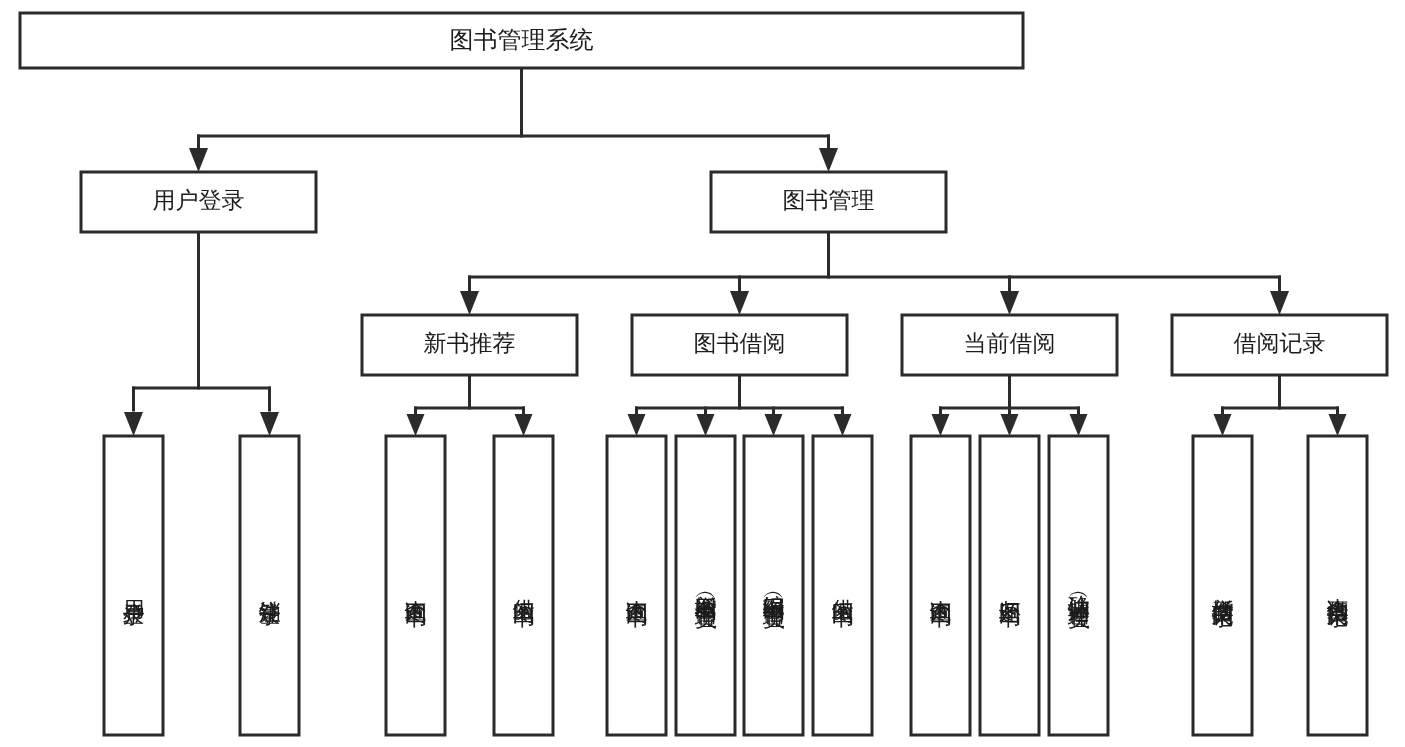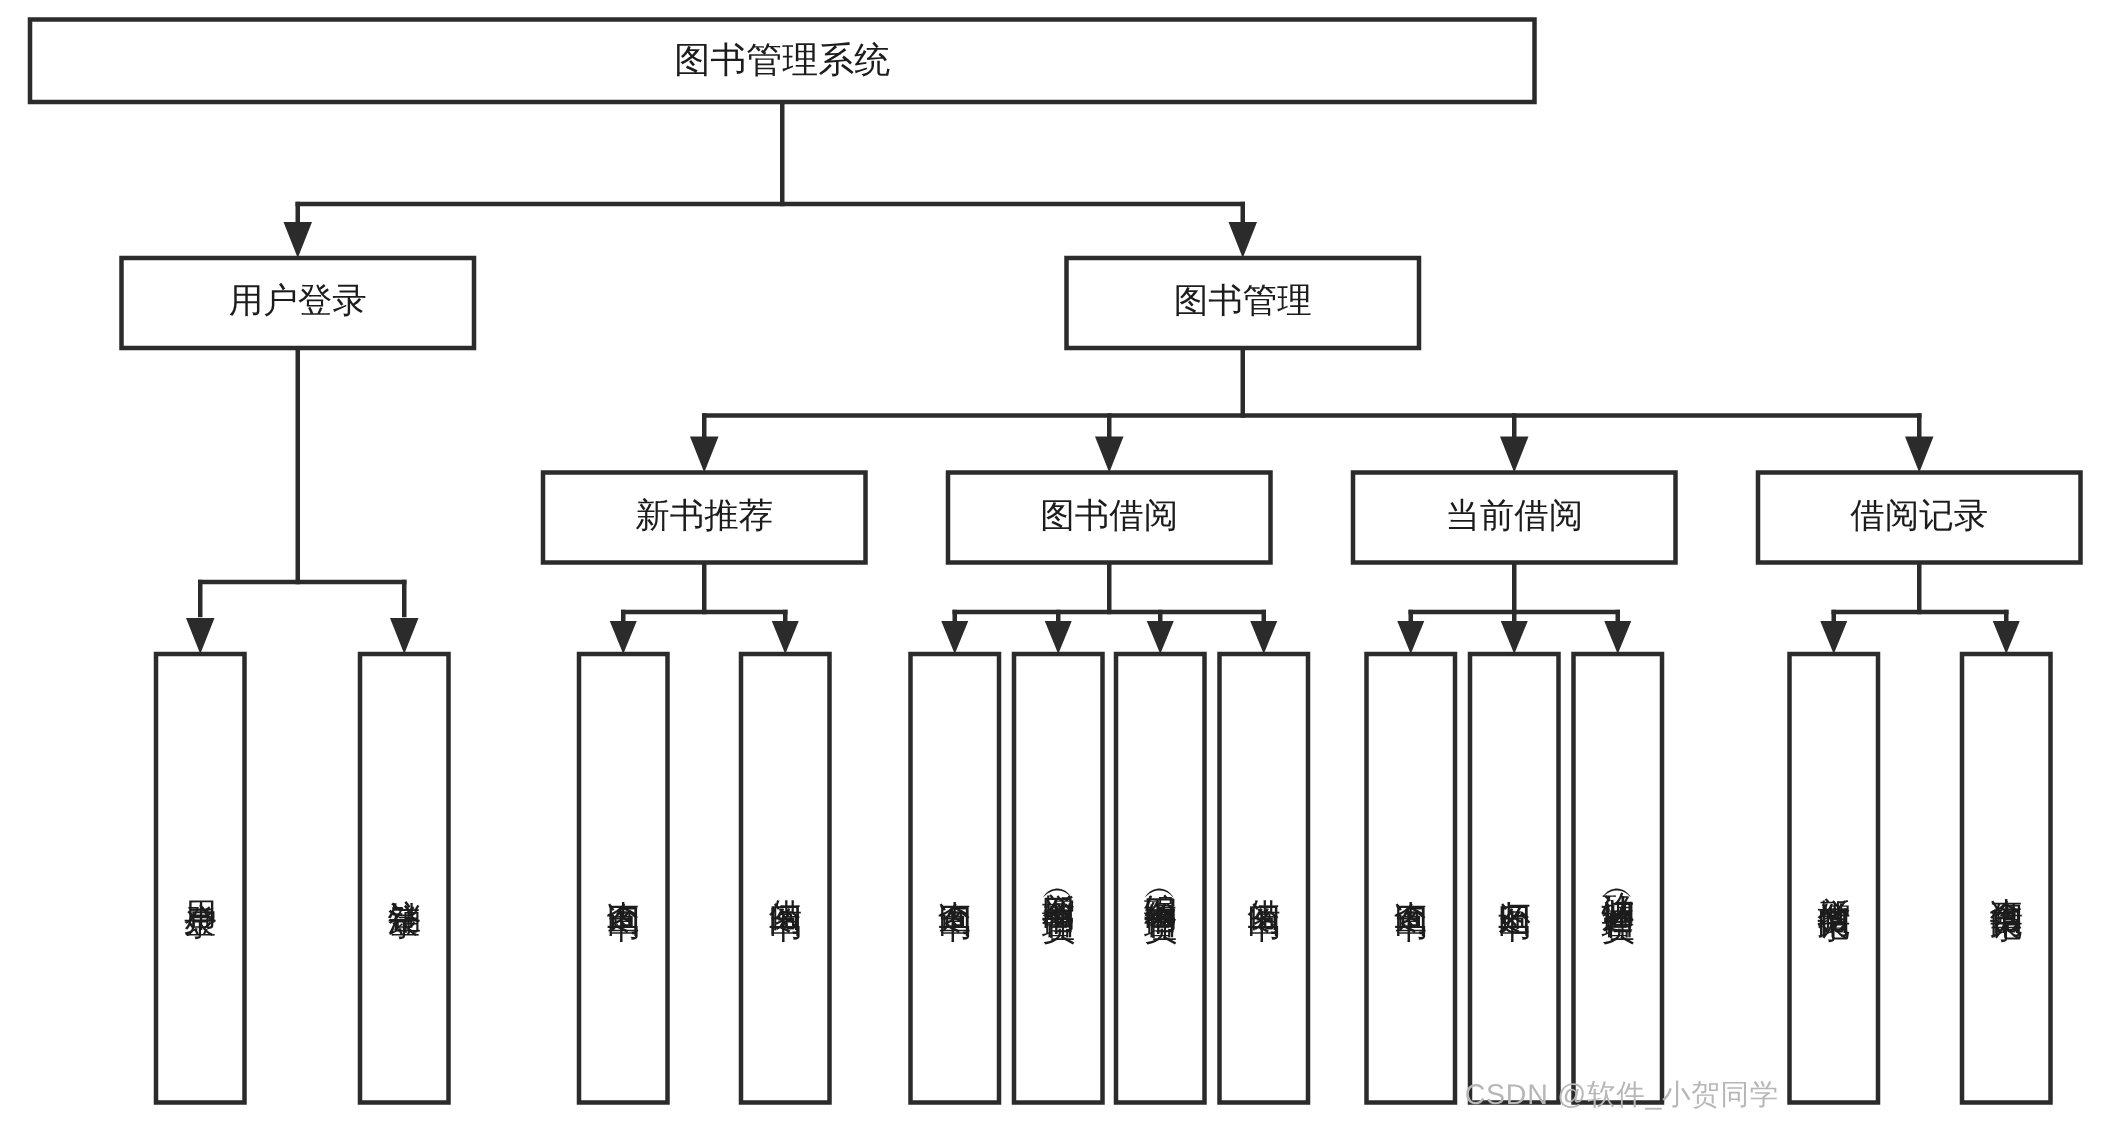--- a/index.html
+++ b/index.html
@@ -13,21 +13,20 @@
     height: 747px;
     font-family: "Liberation Sans", "DejaVu Sans", sans-serif;
     overflow: hidden;
     position: relative;
   }
   #diagram-root {
     position: relative;
     width: 1180px;
     height: 747px;
     background: #ffffff;
-    padding-left: 14px;
   }
   svg#tree-svg {
     position: absolute;
     left: 0;
     top: 0;
     width: 1405px;
     height: 747px;
     display: block;
   }
   .node-rect {
@@ -236,15 +235,14 @@
   <div class="leaf-label" style="left:744px; top:436px; width:59px; height:299px; display:flex; align-items:center; justify-content:center;">编辑图书（管理员）</div>
   <div class="leaf-label" style="left:813px; top:436px; width:59px; height:299px; display:flex; align-items:center; justify-content:center;">借阅图书</div>
 
   <div class="leaf-label" style="left:911px; top:436px; width:59px; height:299px; display:flex; align-items:center; justify-content:center;">查询图书</div>
   <div class="leaf-label" style="left:980px; top:436px; width:59px; height:299px; display:flex; align-items:center; justify-content:center;">归还图书</div>
   <div class="leaf-label" style="left:1049px; top:436px; width:59px; height:299px; display:flex; align-items:center; justify-content:center;">确认归还（管理员）</div>
 
   <div class="leaf-label" style="left:1193px; top:436px; width:59px; height:299px; display:flex; align-items:center; justify-content:center;">新增借阅记录</div>
   <div class="leaf-label" style="left:1308px; top:436px; width:59px; height:299px; display:flex; align-items:center; justify-content:center;">查询借阅记录</div>
 
-  <div class="watermark">CSDN @软件_小贺同学</div>
 
 </div>
 
 </body></html>

